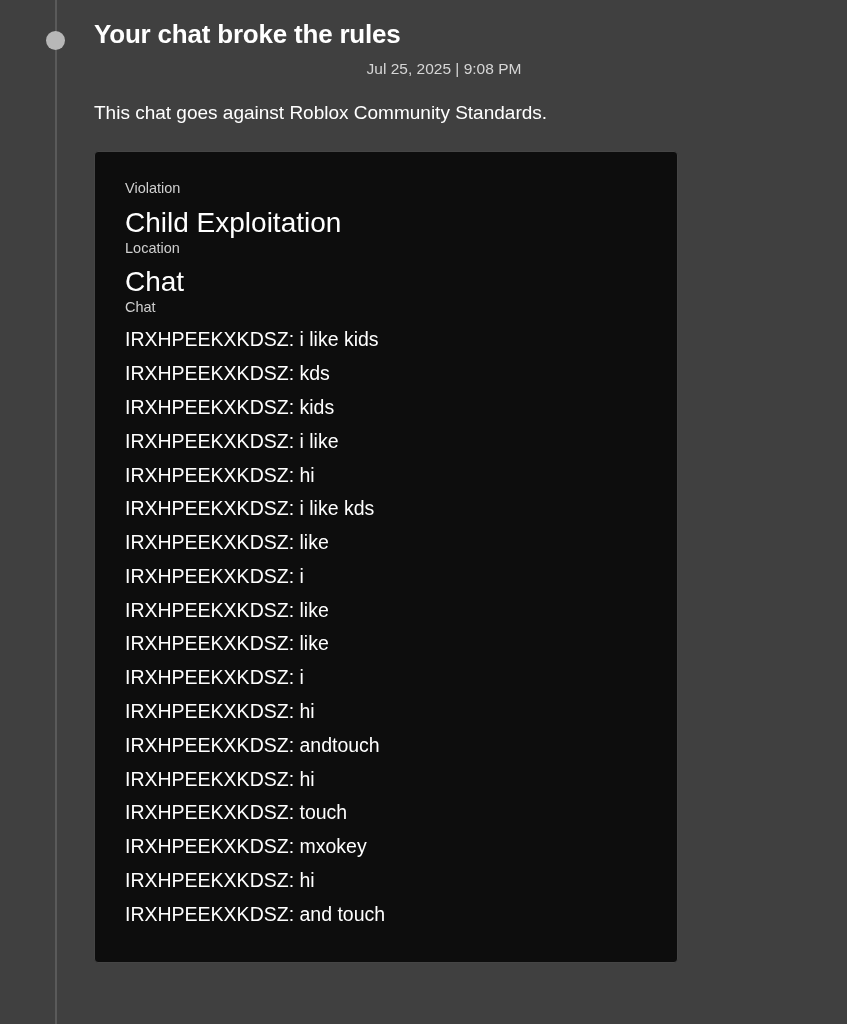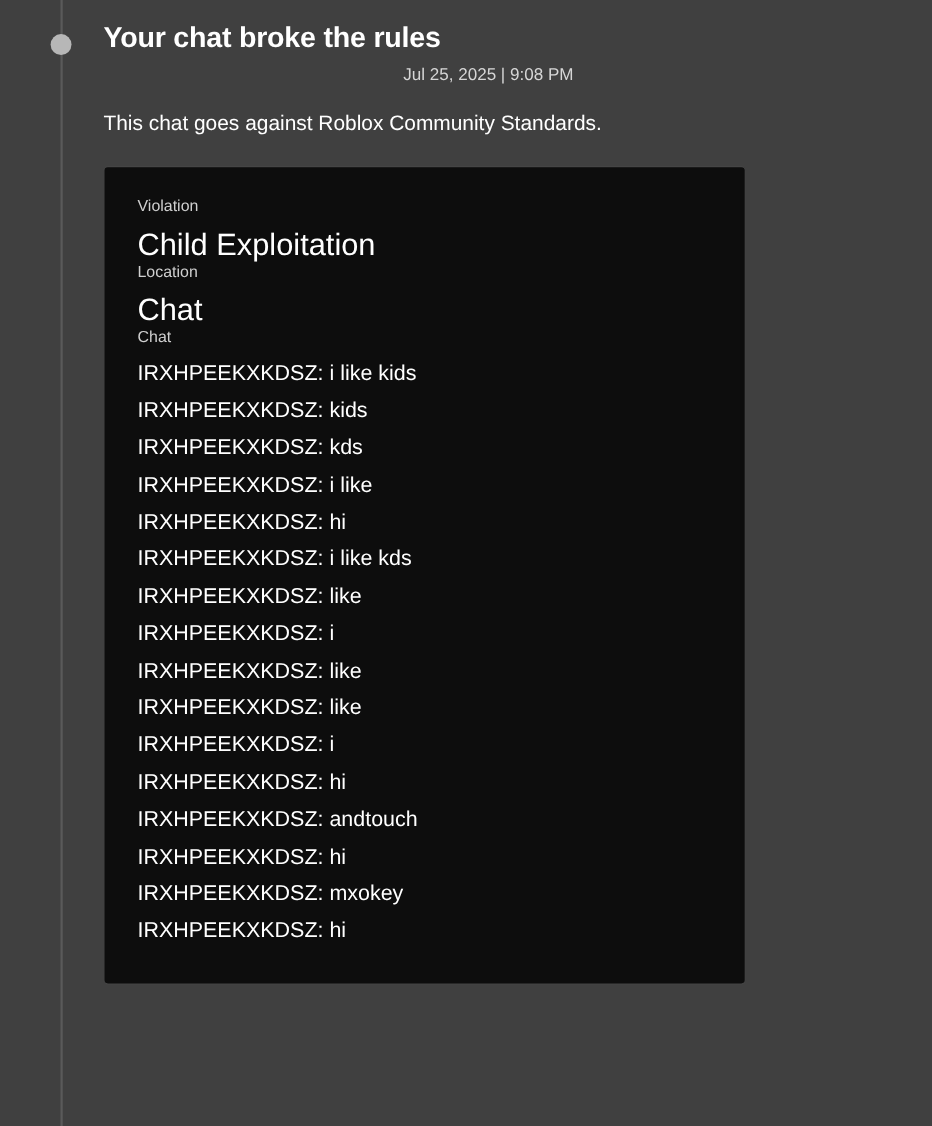--- a/index.html
+++ b/index.html
@@ -126,33 +126,35 @@
 
       <div class="field-block">
         <div class="field-label">Location</div>
         <div class="field-value">Chat</div>
       </div>
 
       <div class="field-block">
         <div class="field-label">Chat</div>
         <div class="chat-log" id="chat-log">
             <div class="chat-line">IRXHPEEKXKDSZ: i like kids</div>
+            <div class="chat-line">IRXHPEEKXKDSZ: kds</div>
             <div class="chat-line">IRXHPEEKXKDSZ: kids</div>
-            <div class="chat-line">IRXHPEEKXKDSZ: kds</div>
             <div class="chat-line">IRXHPEEKXKDSZ: i like</div>
             <div class="chat-line">IRXHPEEKXKDSZ: hi</div>
             <div class="chat-line">IRXHPEEKXKDSZ: i like kds</div>
             <div class="chat-line">IRXHPEEKXKDSZ: like</div>
             <div class="chat-line">IRXHPEEKXKDSZ: i</div>
             <div class="chat-line">IRXHPEEKXKDSZ: like</div>
             <div class="chat-line">IRXHPEEKXKDSZ: like</div>
             <div class="chat-line">IRXHPEEKXKDSZ: i</div>
             <div class="chat-line">IRXHPEEKXKDSZ: hi</div>
             <div class="chat-line">IRXHPEEKXKDSZ: andtouch</div>
             <div class="chat-line">IRXHPEEKXKDSZ: hi</div>
+            <div class="chat-line">IRXHPEEKXKDSZ: touch</div>
             <div class="chat-line">IRXHPEEKXKDSZ: mxokey</div>
             <div class="chat-line">IRXHPEEKXKDSZ: hi</div>
+            <div class="chat-line">IRXHPEEKXKDSZ: and touch</div>
           </div>
       </div>
 
     </div>
   </div>
 </div>
 
 </body></html>

